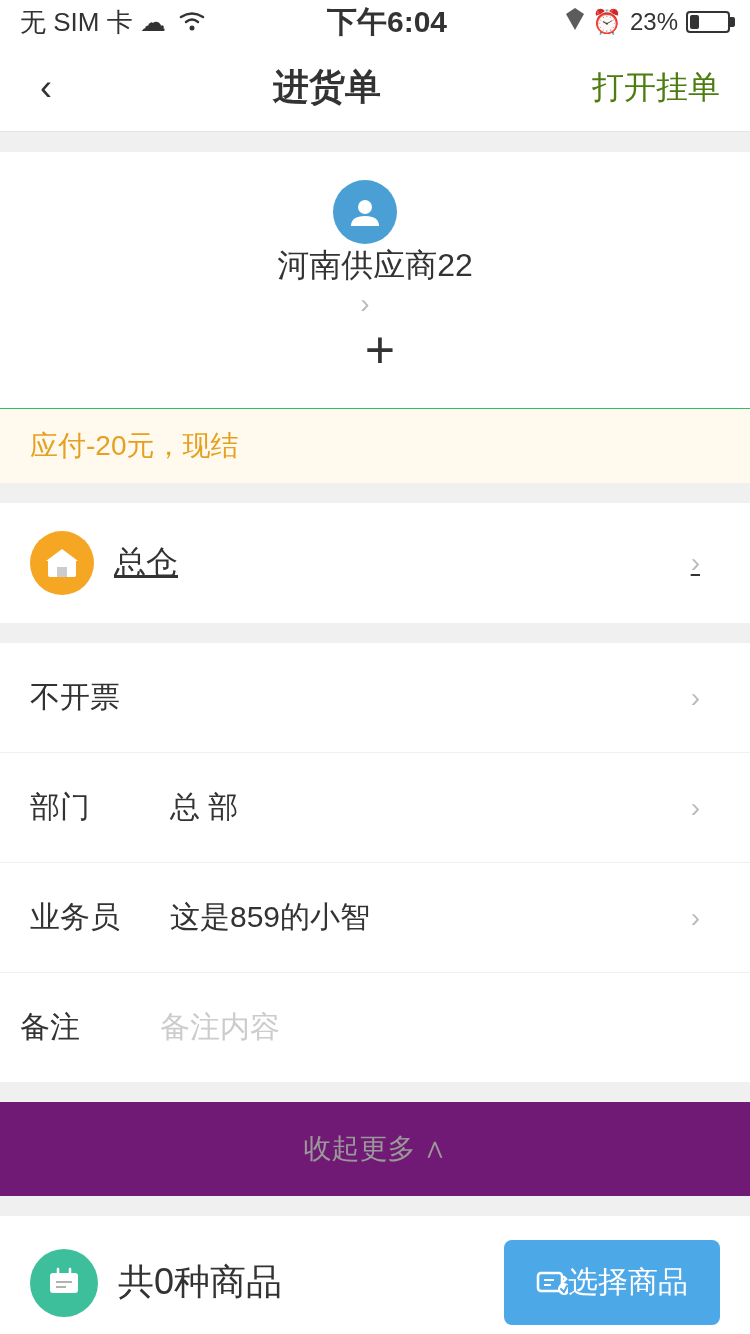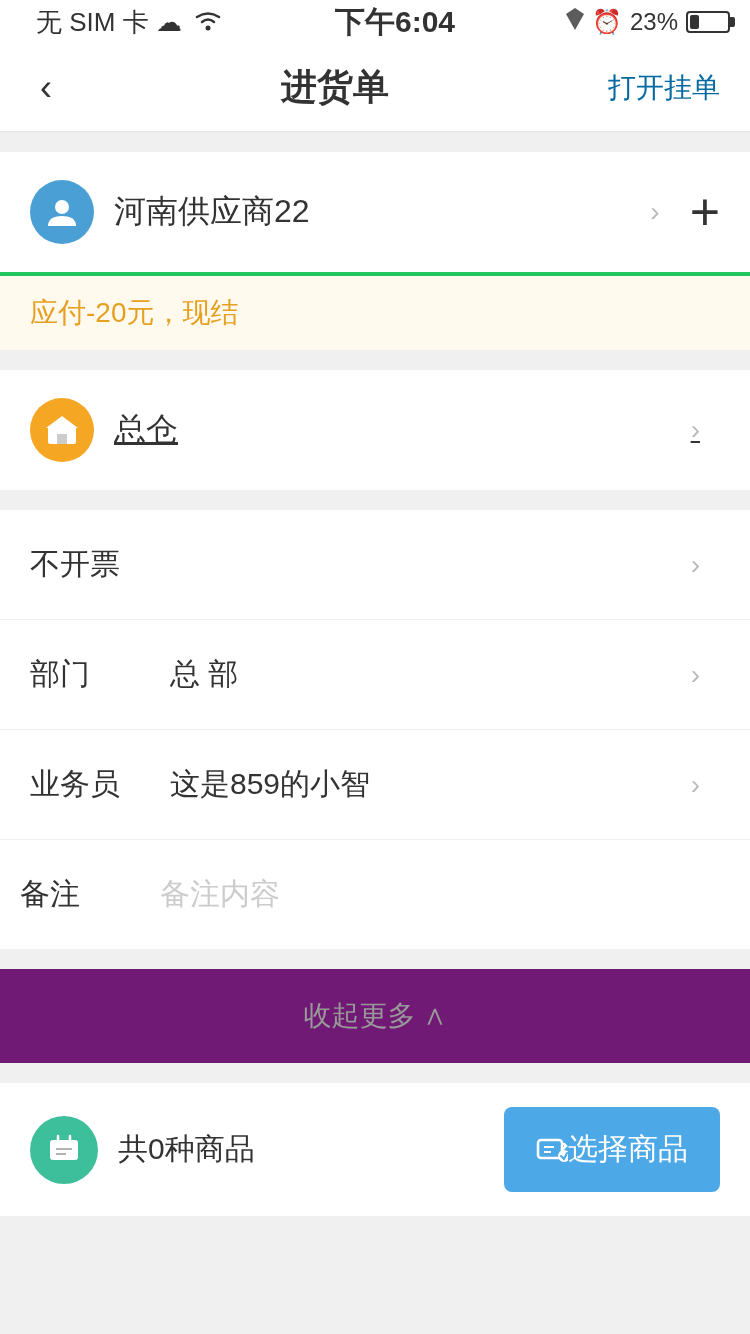--- a/index.html
+++ b/index.html
@@ -17,21 +17,21 @@
     .status-bar {
       height: 44px;
       background: #fff;
       display: flex;
       align-items: center;
       justify-content: space-between;
       padding: 0 20px;
       font-size: 26px;
       font-weight: 500;
     }
-    .status-left { display: flex; align-items: center; gap: 10px; margin-left: 16px; }
+    .status-left { display: flex; align-items: center; gap: 10px; }
     .status-center { font-size: 30px; font-weight: 600; }
     .status-right { display: flex; align-items: center; gap: 8px; font-size: 24px; }
     .battery-icon {
       display: inline-block;
       width: 44px; height: 22px;
       border: 2px solid #333;
       border-radius: 4px;
       position: relative;
     }
     .battery-icon::after {
@@ -65,40 +65,41 @@
       color: #333;
       cursor: pointer;
       padding: 10px;
     }
     .nav-title {
       font-size: 36px;
       font-weight: 600;
       color: #333;
     }
     .nav-action {
-      font-size: 28px;
-      color: #0369a1;
+      font-size: 32px;
+      color: #4d7c0f;
       cursor: pointer;
     }
 
     
     .content { background: #f0f0f0; }
 
     
     .card {
       background: #fff;
       margin-top: 20px;
     }
 
     
     .supplier-row {
       display: flex;
       align-items: center;
-      padding: 28px 30px;
-      border-bottom: 4px solid #22c55e;
+      padding: 28px 41px;
+      border-bottom: 1px solid #22c55e;
+      flex-direction: column;
     }
     .supplier-avatar {
       width: 64px; height: 64px;
       border-radius: 50%;
       background: #4a9fd4;
       display: flex; align-items: center; justify-content: center;
       margin-right: 20px;
       flex-shrink: 0;
     }
     .supplier-avatar svg { width: 36px; height: 36px; }
@@ -198,21 +199,21 @@
     }
     .product-icon {
       width: 68px; height: 68px;
       border-radius: 50%;
       background: #3ebf9c;
       display: flex; align-items: center; justify-content: center;
       margin-right: 20px;
     }
     .product-icon svg { width: 36px; height: 36px; }
     .product-count {
-      font-size: 30px;
+      font-size: 36px;
       color: #333;
       text-align: center;
     }
     .select-btn {
       background: #4da8e8;
       color: #fff;
       border: none;
       border-radius: 8px;
       padding: 22px 32px;
       font-size: 30px;

